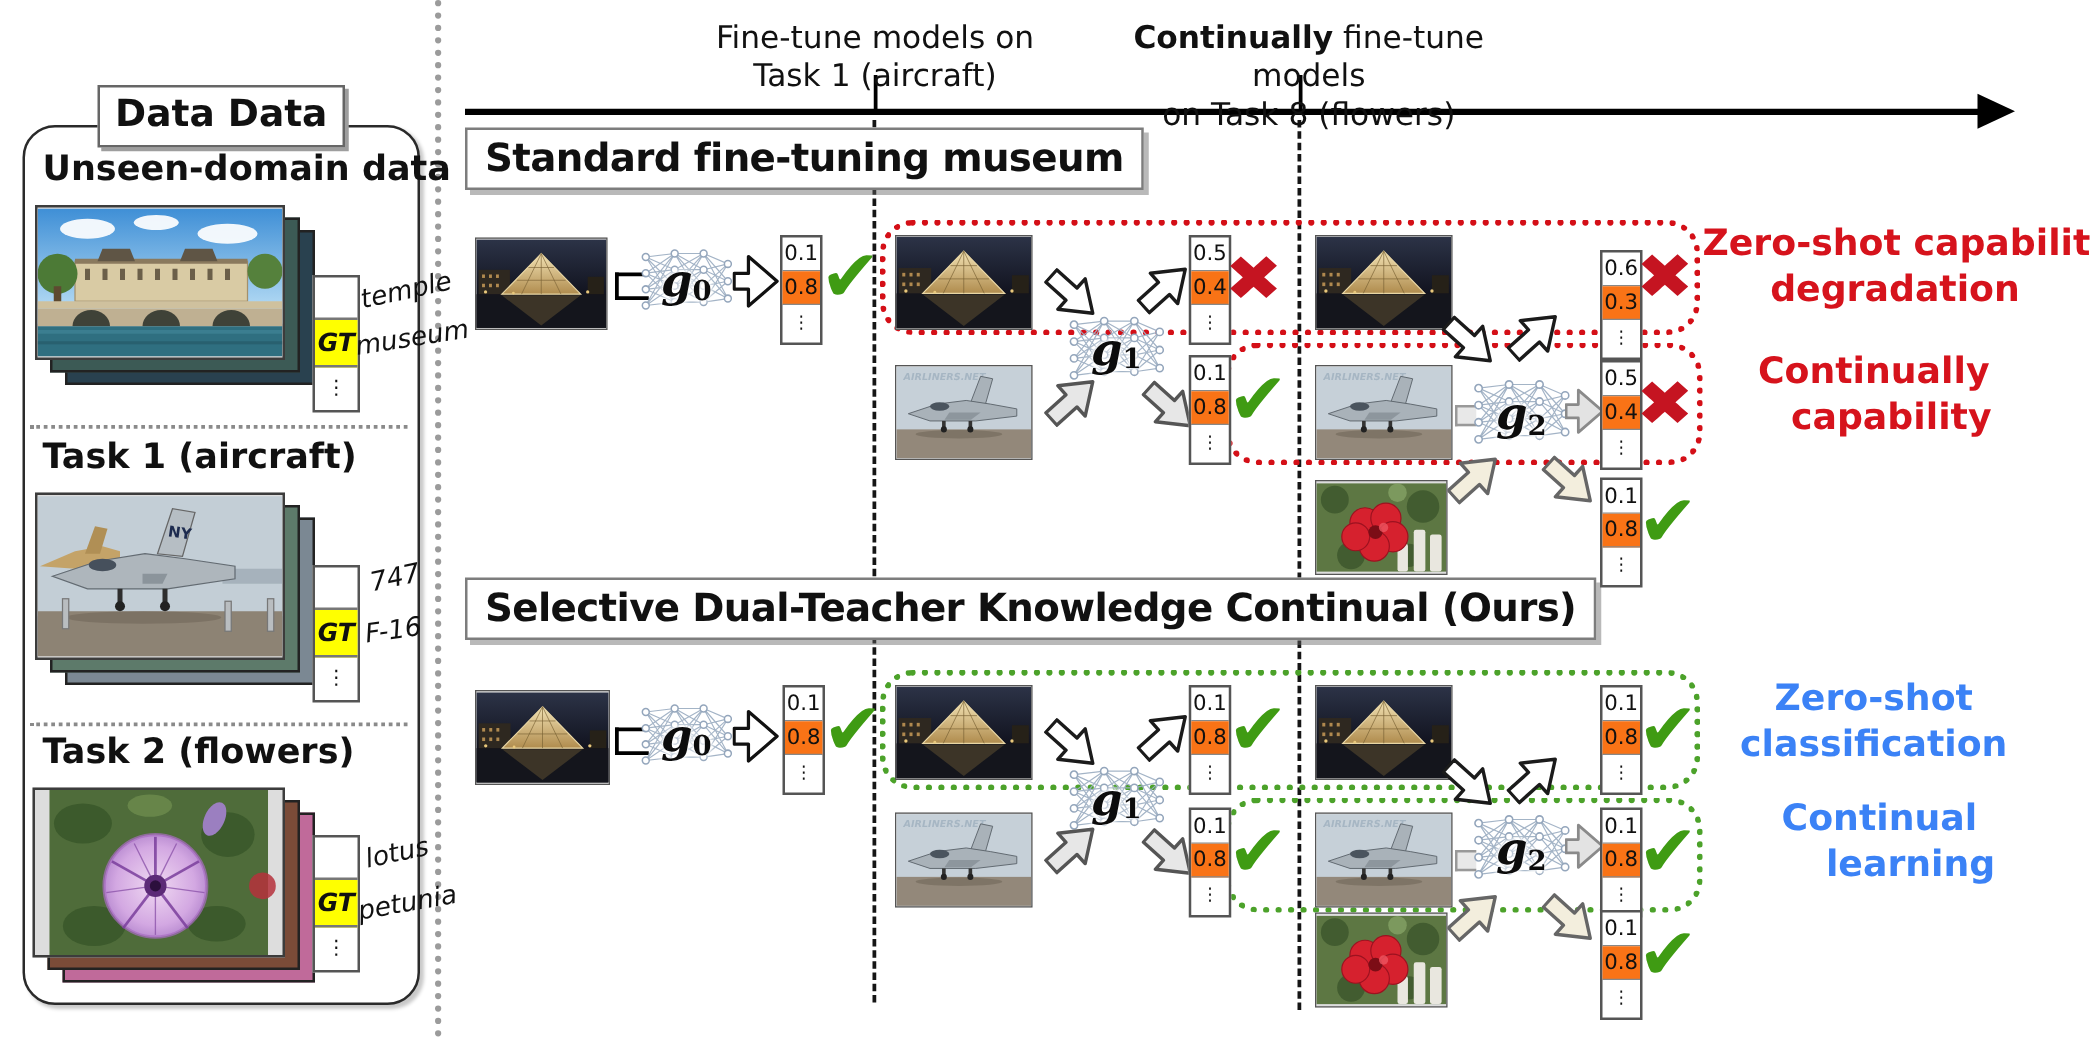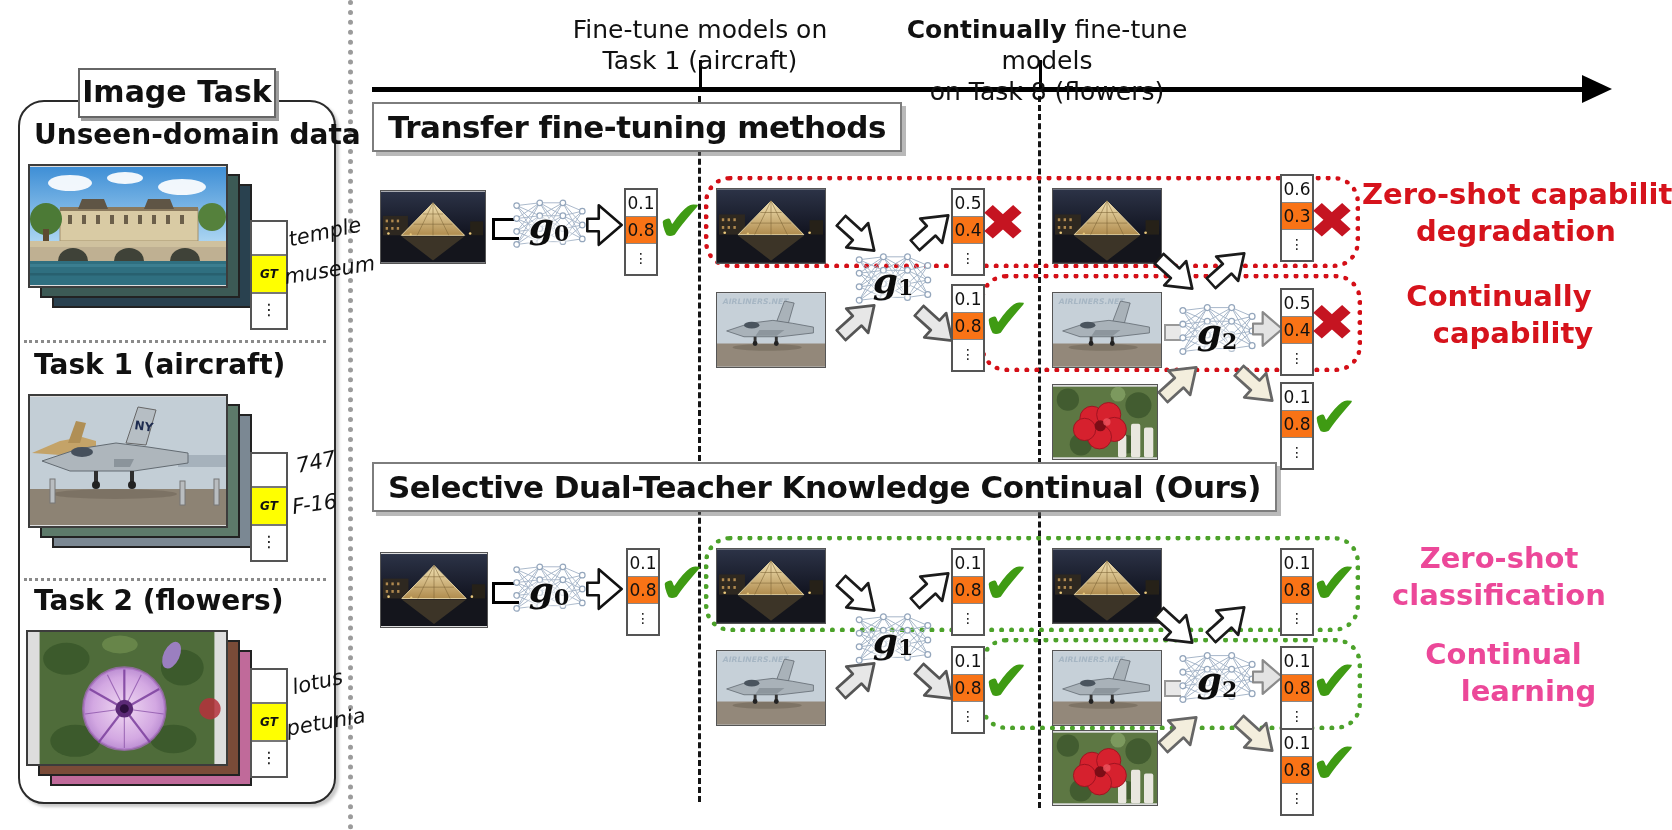--- a/index.html
+++ b/index.html
@@ -21,21 +21,21 @@
          border-radius:26px;box-shadow:3px 3px 3px #c9c9c9;z-index:0}
   .ptitle{position:absolute;left:78px;top:68px;width:194px;height:46px;background:#fff;border:2px solid #666;
           box-shadow:3px 3px 0 #9e9e9e;font-weight:700;font-size:30px;line-height:44px;text-align:center;z-index:3}
   .pheading{position:absolute;font-weight:700;font-size:28px;white-space:nowrap;z-index:2}
   .dotsep{position:absolute;left:24px;width:302px;height:0;border-top:3px dotted #8a8a8a;z-index:1}
   .stk{position:absolute;border:2px solid #222;z-index:1}
   .ph{position:absolute;border:2px solid #3c3c3c;z-index:2;background:#ddd}
   .phd{position:absolute;border:1.5px solid #555;z-index:2;background:#ddd}
   
   .gtcol{position:absolute;width:34px;background:#fff;border:2px solid #555;z-index:2}
-  .gtc{height:32px;line-height:32px;text-align:center;font-size:12px;border-bottom:2px solid #777}
+  .gtc{height:32px;line-height:32px;text-align:center;font-size:20px;border-bottom:2px solid #777}
   .gtc:last-child{border-bottom:none}
   .gtc.gt{background:#ffff00;font-weight:700;font-style:italic;height:36px;line-height:36px}
   .gtc.dots{height:34px;line-height:32px;font-size:16px}
   .hand{position:absolute;font-style:italic;font-size:21px;white-space:nowrap;z-index:2}
   .score-col{position:absolute;width:30px;background:#fff;border:2px solid #555;z-index:2}
   .sc{height:26px;line-height:26px;text-align:center;font-size:17px;border-bottom:1.5px solid #888}
   .sc.hl{background:#f97316}
   .sc.dots{height:30px;line-height:28px;border-bottom:none;font-size:14px}
   .mark{position:absolute;z-index:3;font-weight:700;line-height:1}
   .mark.check{color:#3f9b13;font-size:58px}
@@ -57,21 +57,21 @@
   .rarrow.gray{fill:#e3e3e3;stroke:#8a8a8a}
   .hbracket{position:absolute;width:24px;height:16px;border:3.5px solid #000;border-right:none;z-index:2}
   .gbracket{position:absolute;width:15px;height:13px;background:#e8e8e8;border:2px solid #999;border-right:none;z-index:2}
   
   .rbox,.gbox{position:absolute;border-radius:26px;z-index:1;box-sizing:border-box}
   .rbox{border:5px dotted #d40f17}
   .gbox{border:5px dotted #4ca22a}
   
   .anno{position:absolute;font-weight:700;font-size:29px;line-height:37px;text-align:center;white-space:nowrap;z-index:2}
   .anno.red{color:#d6131c}
-  .anno.green{color:#ec4899}
+  .anno.green{color:#3b82f6}
   .hidden-defs{position:absolute;width:0;height:0;overflow:hidden}
 </style>
 </head>
 <body>
 
 <svg class="hidden-defs" aria-hidden="true">
   <defs>
     <linearGradient id="gN" x1="0" y1="0" x2="0" y2="1">
       <stop offset="0" stop-color="#2c3347"></stop>
         <stop offset=".6" stop-color="#121420"></stop>
@@ -295,21 +295,21 @@
   <div class="tlab" style="left:525px;top:14px;width:350px">
     <div>Fine-tune models on</div>
     <div>Task 1 (aircraft)</div>
   </div>
   <div class="tlab" style="left:862px;top:14px;width:370px">
     <div><b>Continually</b><span> fine-tune models</span></div>
     <div>on Task 8 (flowers)</div>
   </div>
 
   <div class="panel"></div>
-  <div class="ptitle">Image Task</div>
+  <div class="ptitle">Data Data</div>
 
   <div class="pheading" style="left:34px;top:118px">Unseen-domain data</div>
   <div class="stk" style="left:52px;top:184px;width:196px;height:120px;background:#29414f"></div>
   <div class="stk" style="left:40px;top:174px;width:196px;height:120px;background:#3c5a55"></div>
   <svg class="ph" style="left:28px;top:164px" width="196" height="120">
       <use href="#ph_lday"></use>
     </svg>
   <div class="gtcol" style="left:250px;top:220px">
     <div class="gtc"></div>
     <div class="gtc gt">GT</div>
@@ -341,21 +341,21 @@
       <use href="#ph_fpurple"></use>
     </svg>
   <div class="gtcol" style="left:250px;top:668px">
     <div class="gtc"></div>
     <div class="gtc gt">GT</div>
     <div class="gtc dots">⋮</div>
   </div>
   <div class="hand" style="left:292px;top:670px;transform:rotate(-12deg)">lotus</div>
   <div class="hand" style="left:286px;top:710px;transform:rotate(-10deg)">petunia</div>
 
-  <div class="hdr" style="left:372px;top:102px">Transfer fine-tuning methods</div>
+  <div class="hdr" style="left:372px;top:102px">Standard fine-tuning museum</div>
 
   <div class="rbox" style="left:704px;top:176px;width:656px;height:92px"></div>
   <div class="rbox" style="left:980px;top:274px;width:382px;height:98px"></div>
 
   <svg class="phd" style="left:380px;top:190px" width="104" height="72">
       <use href="#ph_lnight"></use>
     </svg>
   <div class="hbracket" style="left:492px;top:218px"></div>
   <div class="nnwrap" style="left:512px;top:196px;width:74px;height:58px">
     <svg width="74" height="58">
@@ -445,21 +445,21 @@
   <svg class="barrow ne fcream" style="left:1156px;top:362px" width="48" height="40">
       <use href="#blk"></use>
     </svg>
   <svg class="barrow se fcream" style="left:1232px;top:366px" width="48" height="40">
       <use href="#blk"></use>
     </svg>
   <svg class="phd" style="left:1052px;top:384px" width="104" height="74">
       <use href="#ph_fred"></use>
     </svg>
 
-  <div class="score-col" style="left:1280px;top:174px">
+  <div class="score-col" style="left:1280px;top:200px">
     <div class="sc">0.6</div>
     <div class="sc hl">0.3</div>
     <div class="sc dots">⋮</div>
   </div>
   <div class="mark cross" style="left:1311px;top:196px">✖</div>
   <div class="score-col" style="left:1280px;top:288px">
     <div class="sc">0.5</div>
     <div class="sc hl">0.4</div>
     <div class="sc dots">⋮</div>
   </div>

